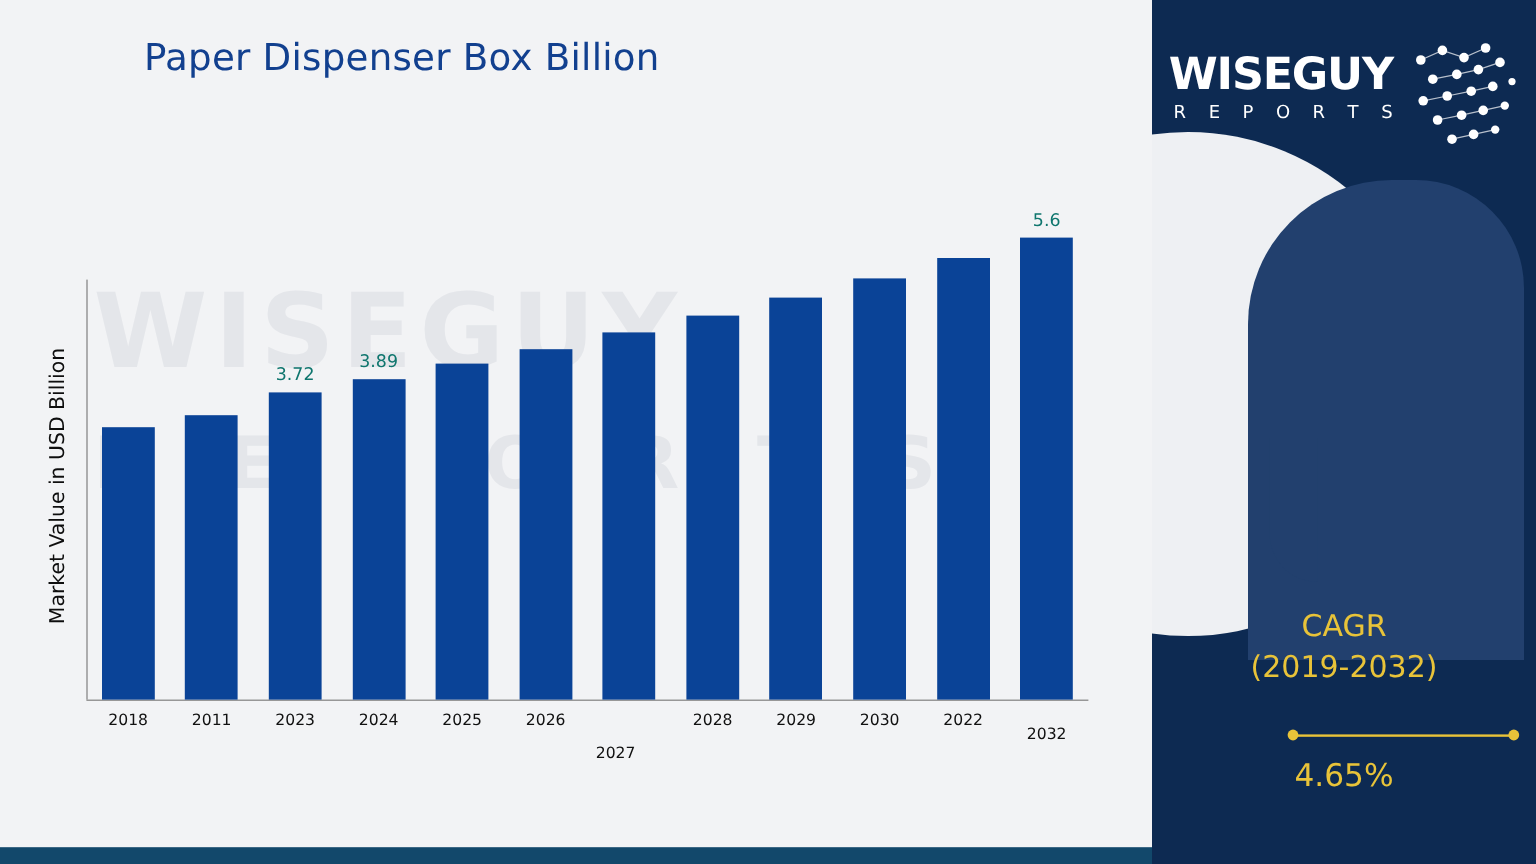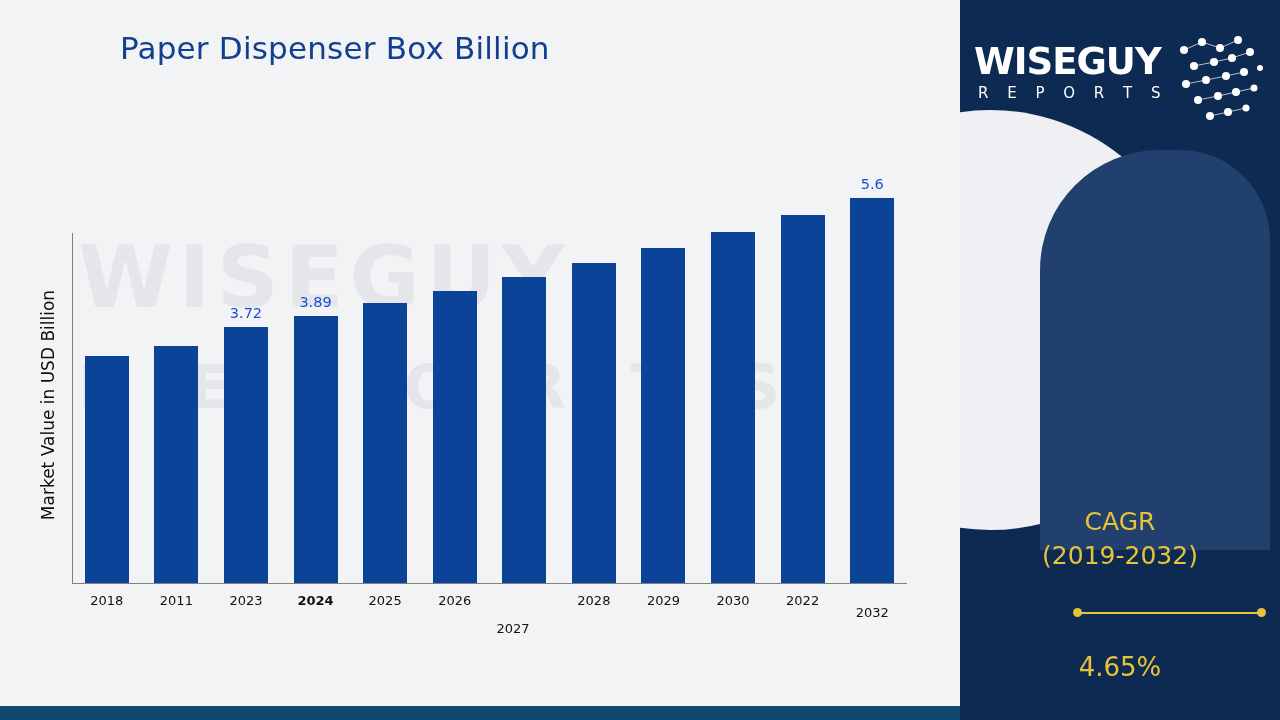--- a/index.html
+++ b/index.html
@@ -105,21 +105,21 @@
     bottom: 0;
     left: 9px;
     width: 44px;
     background: #0a4397;
   }
   .bar-label {
     position: absolute;
     width: 62px;
     text-align: center;
     font-size: 14.5px;
-    color: #1d4ed8;
+    color: #0f766e;
   }
   .tick-label {
     position: absolute;
     top: 593px;
     width: 62px;
     text-align: center;
     font-size: 13px;
     color: #111111;
   }
   
@@ -223,21 +223,20 @@
   .cagr-dot.left { left: 113px; }
   .cagr-dot.right { left: 297px; }
   .cagr-value {
     position: absolute;
     left: 0;
     top: 632px;
     width: 320px;
     text-align: center;
     color: #e8c339;
     font-size: 26px;
-    margin-top: 20px;
   }
   .footer-bar {
     position: absolute;
     left: 0;
     bottom: 0;
     width: 960px;
     height: 14px;
     background: #12486b;
   }
 </style>
@@ -298,21 +297,21 @@
         </div>
         <div class="bar-slot" style="left: 769.208px;">
           <div class="bar" style="height: 384.889px; background: rgb(10, 67, 151);"></div>
           <div class="bar-label" style="bottom: 390.889px; left: 0px;">5.6</div>
         </div>
       </div>
     <div id="ticks">
         <div class="tick-label" style="left: 75.7917px;">2018</div>
         <div class="tick-label" style="left: 145.375px;">2011</div>
         <div class="tick-label" style="left: 214.958px;">2023</div>
-        <div class="tick-label" style="left: 284.542px; font-weight: bold;">2024</div>
+        <div class="tick-label" style="left: 284.542px;">2024</div>
         <div class="tick-label" style="left: 354.125px;">2025</div>
         <div class="tick-label" style="left: 423.708px;">2026</div>
         <div class="tick-label" style="left: 482px; margin-top: 28px;">2027</div>
         <div class="tick-label" style="left: 562.875px;">2028</div>
         <div class="tick-label" style="left: 632.458px;">2029</div>
         <div class="tick-label" style="left: 702.042px;">2030</div>
         <div class="tick-label" style="left: 771.625px;">2022</div>
         <div class="tick-label" style="left: 841.208px; margin-top: 12px;">2032</div>
       </div>
 

